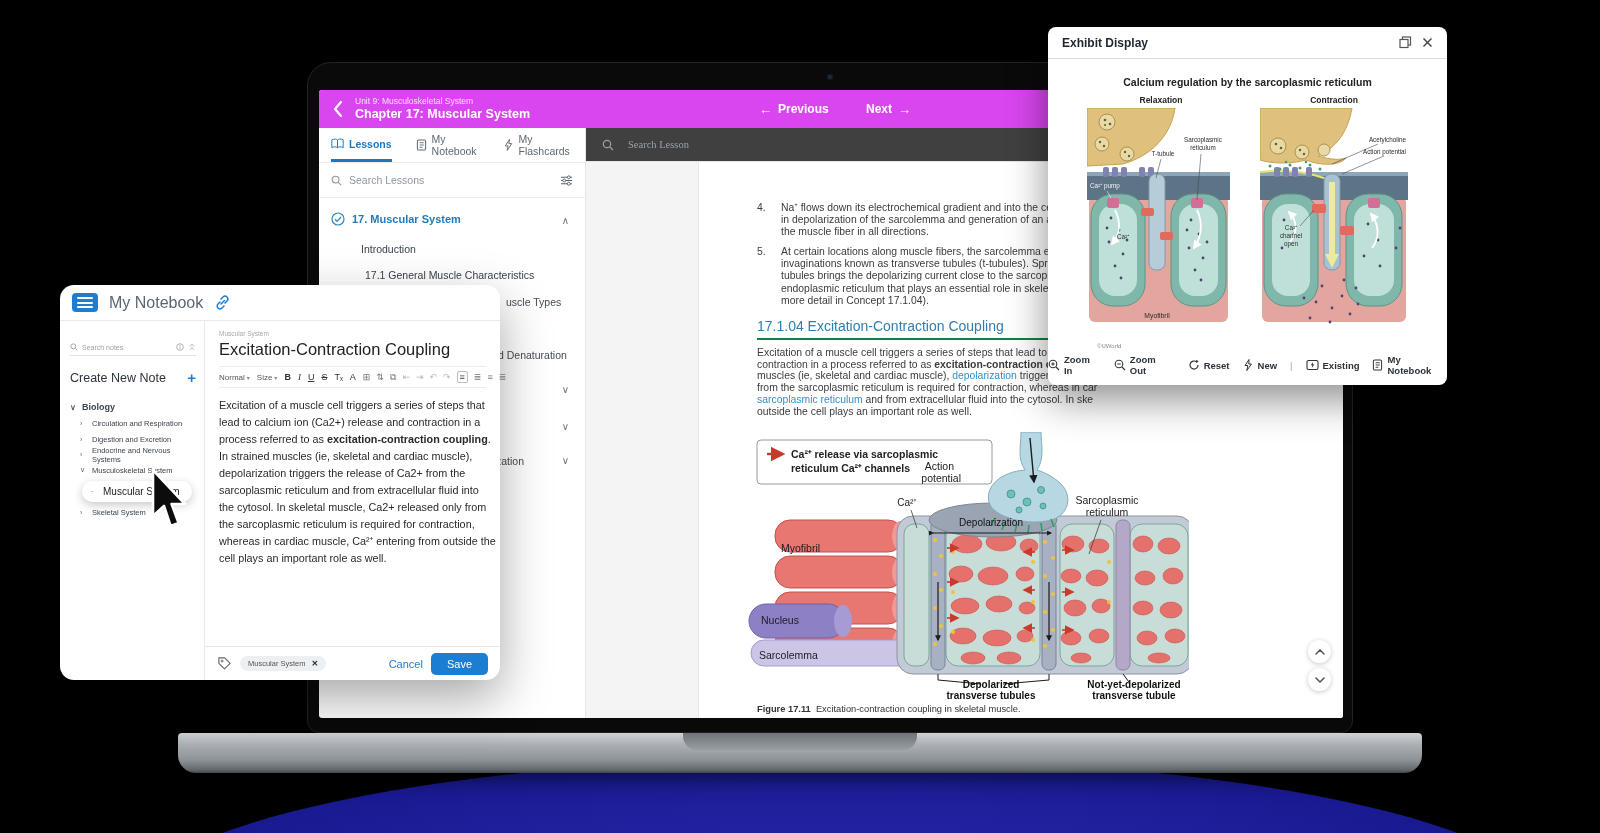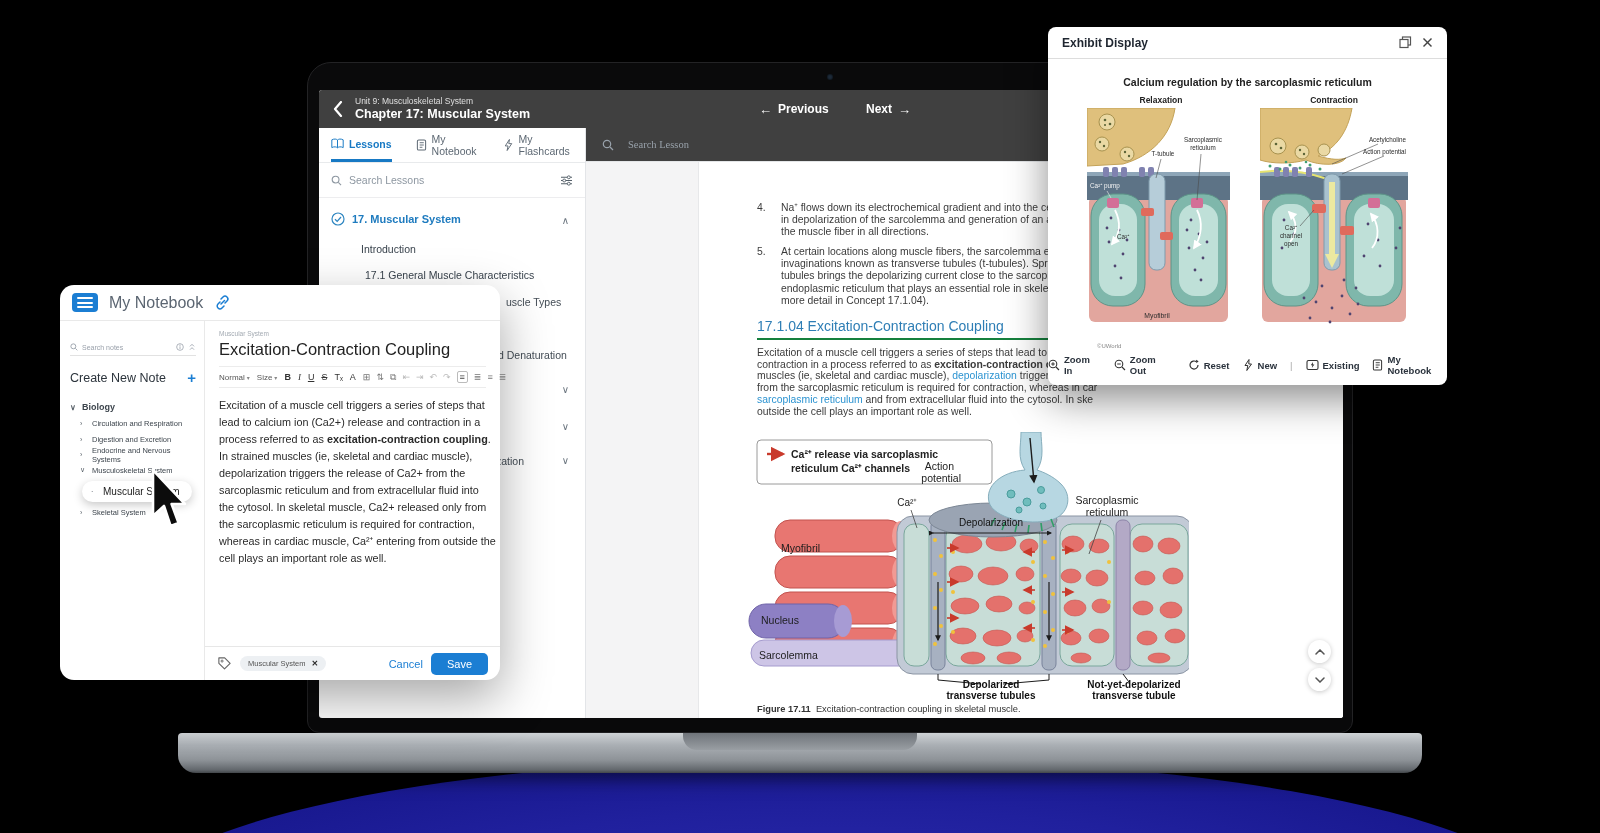--- a/index.html
+++ b/index.html
@@ -19,21 +19,21 @@
     border-radius:50%; background:#1d2b3a; box-shadow:0 0 2px #000 inset; }
   .screen-ui { position:absolute; left:11px; top:27px; width:1024px; height:628px;
     background:#fff; overflow:hidden; border-radius:3px; }
   .laptop-base { position:absolute; left:178px; top:733px; width:1244px; height:40px;
     background:linear-gradient(180deg,#ced2d5 0%,#aaafb4 30%,#8d9297 68%,#63686d 92%,#42464a 100%);
     border-radius:4px 4px 18px 18px; box-shadow:0 6px 18px rgba(0,0,0,.55); }
   .base-notch { position:absolute; left:505px; top:0; width:234px; height:17px;
     background:linear-gradient(180deg,#6f747a,#999ea3); border-radius:0 0 14px 14px; }
 
   
-  .top-bar { position:relative; height:38px; background:#404040; color:#fff;
+  .top-bar { position:relative; height:38px; background:#d946ef; color:#fff;
     display:flex; align-items:center; padding:0 14px; }
   .back-ic { width:10px; height:16px; margin-right:12px; }
   .tb-titles { line-height:1.25; }
   .tb-unit { font-size:8.5px; color:rgba(255,255,255,.82); }
   .tb-chapter { font-size:12.5px; font-weight:700; }
   .nav-btn { position:absolute; top:0; height:38px; display:flex; align-items:center; gap:6px;
     font-size:12px; font-weight:600; }
   .nav-prev { left:440px; } .nav-next { left:547px;justify-content:center; }
   .nav-arrow { font-size:13px; }
 

